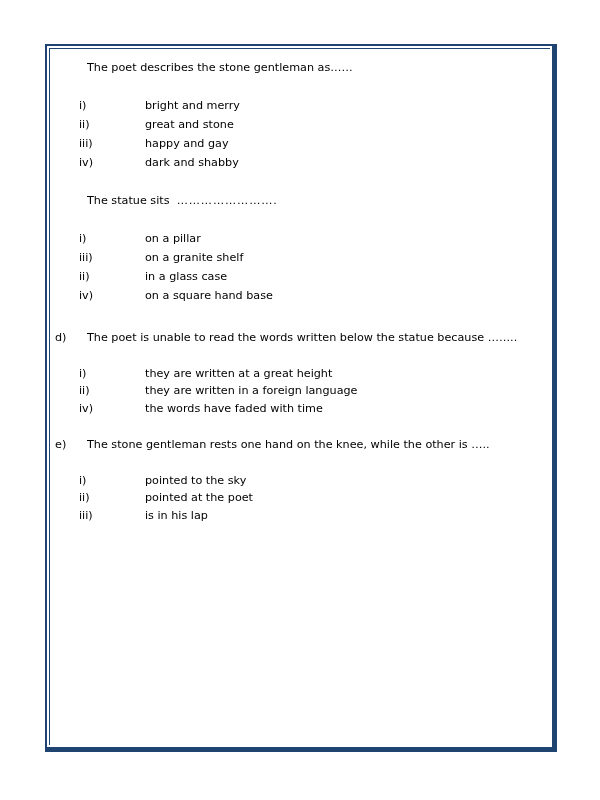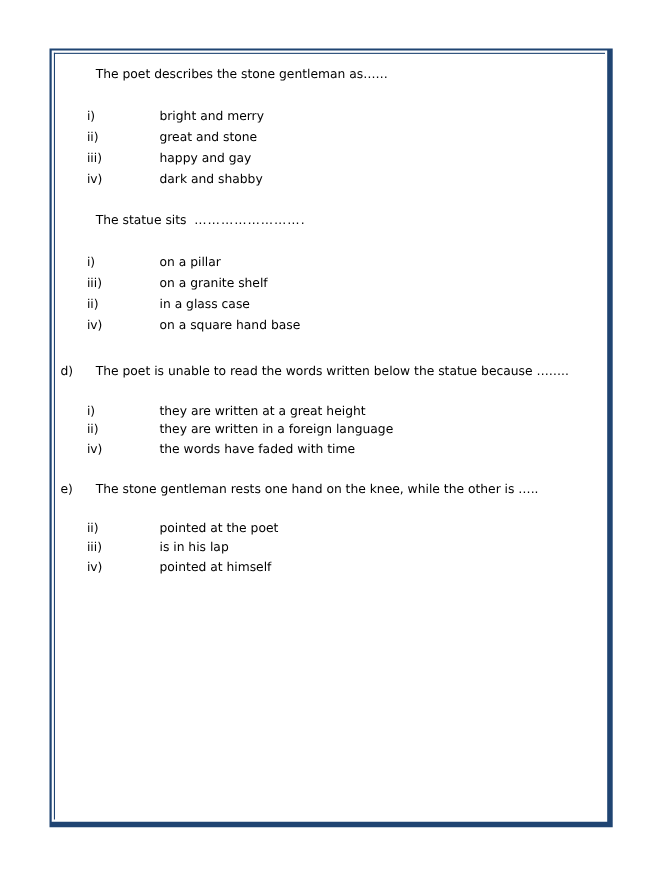--- a/index.html
+++ b/index.html
@@ -174,20 +174,20 @@
         <li class="opt"><span class="rn">iv)</span><span>the words have faded with time</span></li>
       </ul>
     </div>
 
     <div class="gap-after-d"></div>
 
     <div class="qblock">
       <p class="stem wrapnojust"><span class="marker">e)</span><span>The stone gentleman rests one hand on the knee, while the other is …..</span></p>
       <div class="gap-stem-sm"></div>
       <ul class="options tight">
+        <li class="opt"><span class="rn">i)</span><span>pointed to the sky</span></li>
         <li class="opt"><span class="rn">ii)</span><span>pointed at the poet</span></li>
         <li class="opt"><span class="rn">iii)</span><span>is in his lap</span></li>
-        <li class="opt"><span class="rn">iv)</span><span>pointed at himself</span></li>
       </ul>
     </div>
 
   </div>
 </div>
 
 </body></html>

